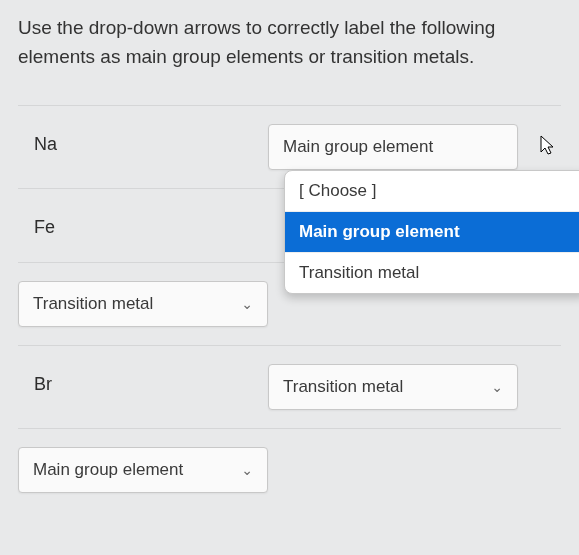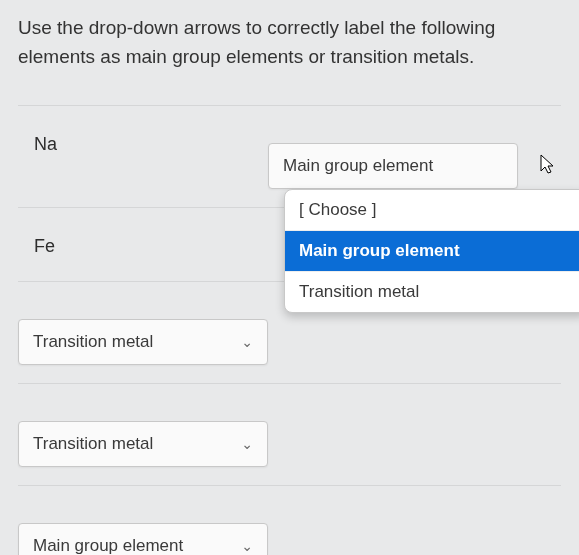--- a/index.html
+++ b/index.html
@@ -35,21 +35,20 @@
     .element-label {
       width: 250px;
       padding-left: 16px;
       padding-top: 10px;
       font-size: 18px;
       color: #2d2d2d;
     }
     .dropdown-cell {
       flex: 1;
       position: relative;
-      margin-top: 19px;
     }
     .dropdown {
       width: 250px;
       height: 46px;
       background: #fafafa;
       border: 1px solid #c8c8c8;
       border-radius: 4px;
       display: flex;
       align-items: center;
       justify-content: space-between;
@@ -129,20 +128,21 @@
   <div class="row">
     <div class="dropdown-cell">
       <div class="dropdown">
         <span>Transition metal</span>
         <span class="chev">⌄</span>
       </div>
     </div>
   </div>
 
   <div class="row">
+    <div class="element-label">Br</div>
     <div class="dropdown-cell">
       <div class="dropdown">
         <span>Transition metal</span>
         <span class="chev">⌄</span>
       </div>
     </div>
   </div>
 
   <div class="row">
     <div class="dropdown-cell">

